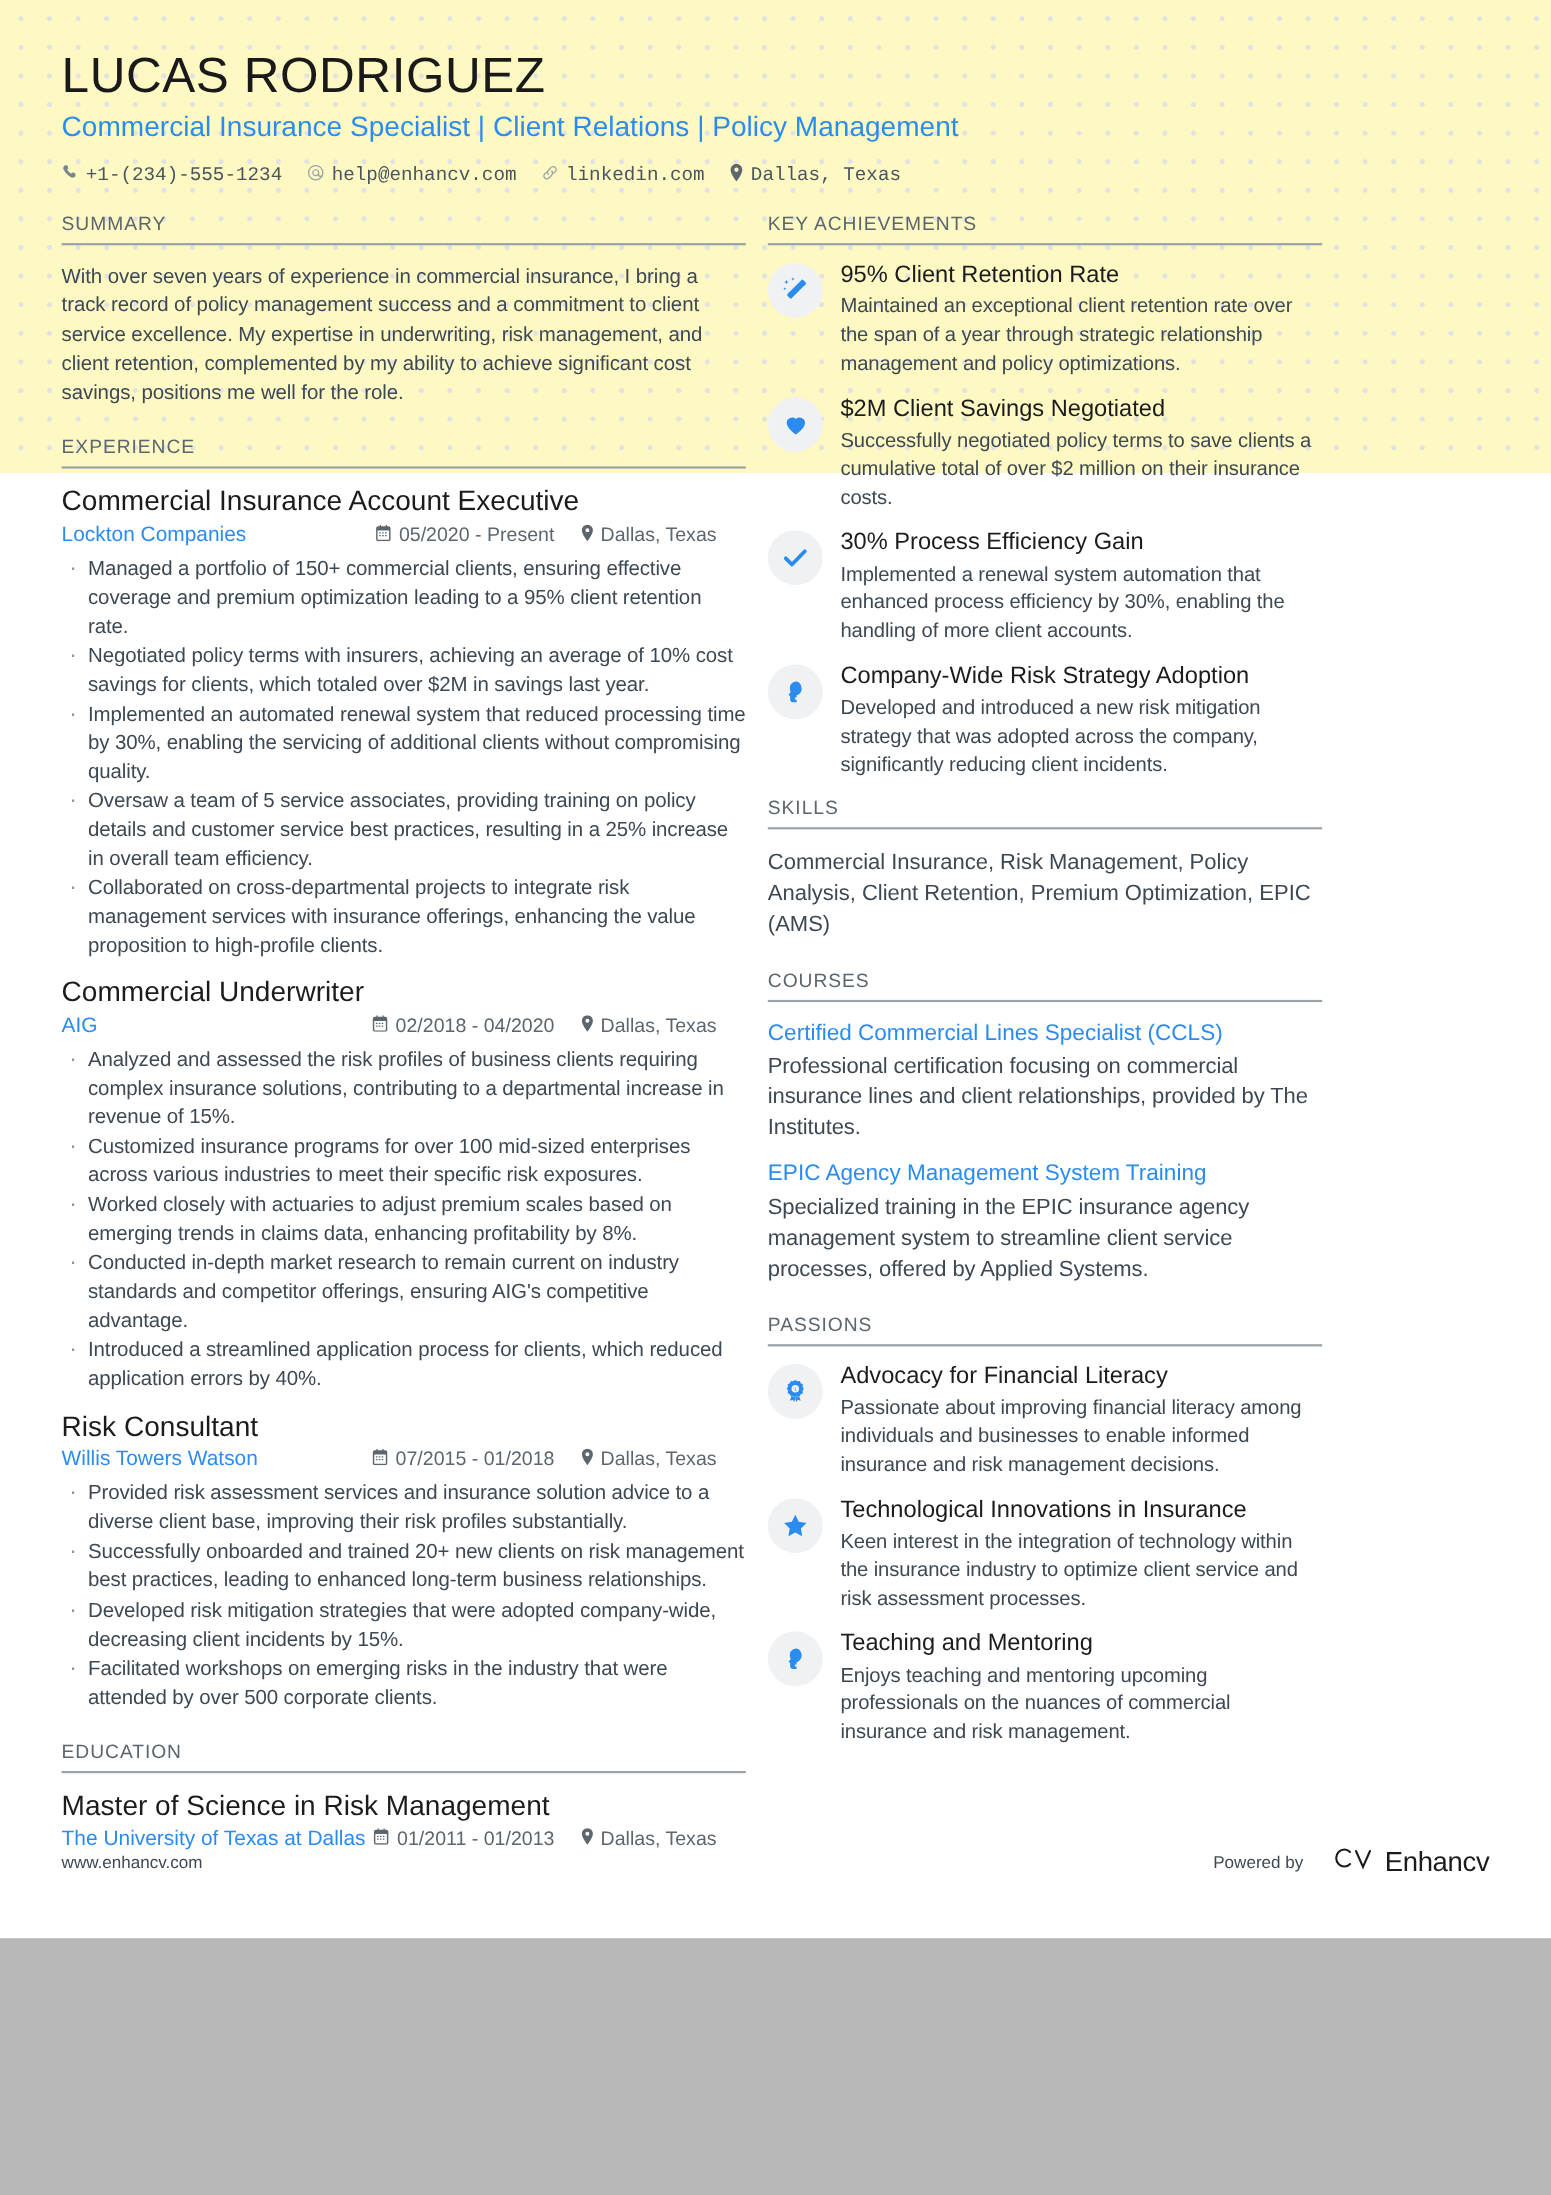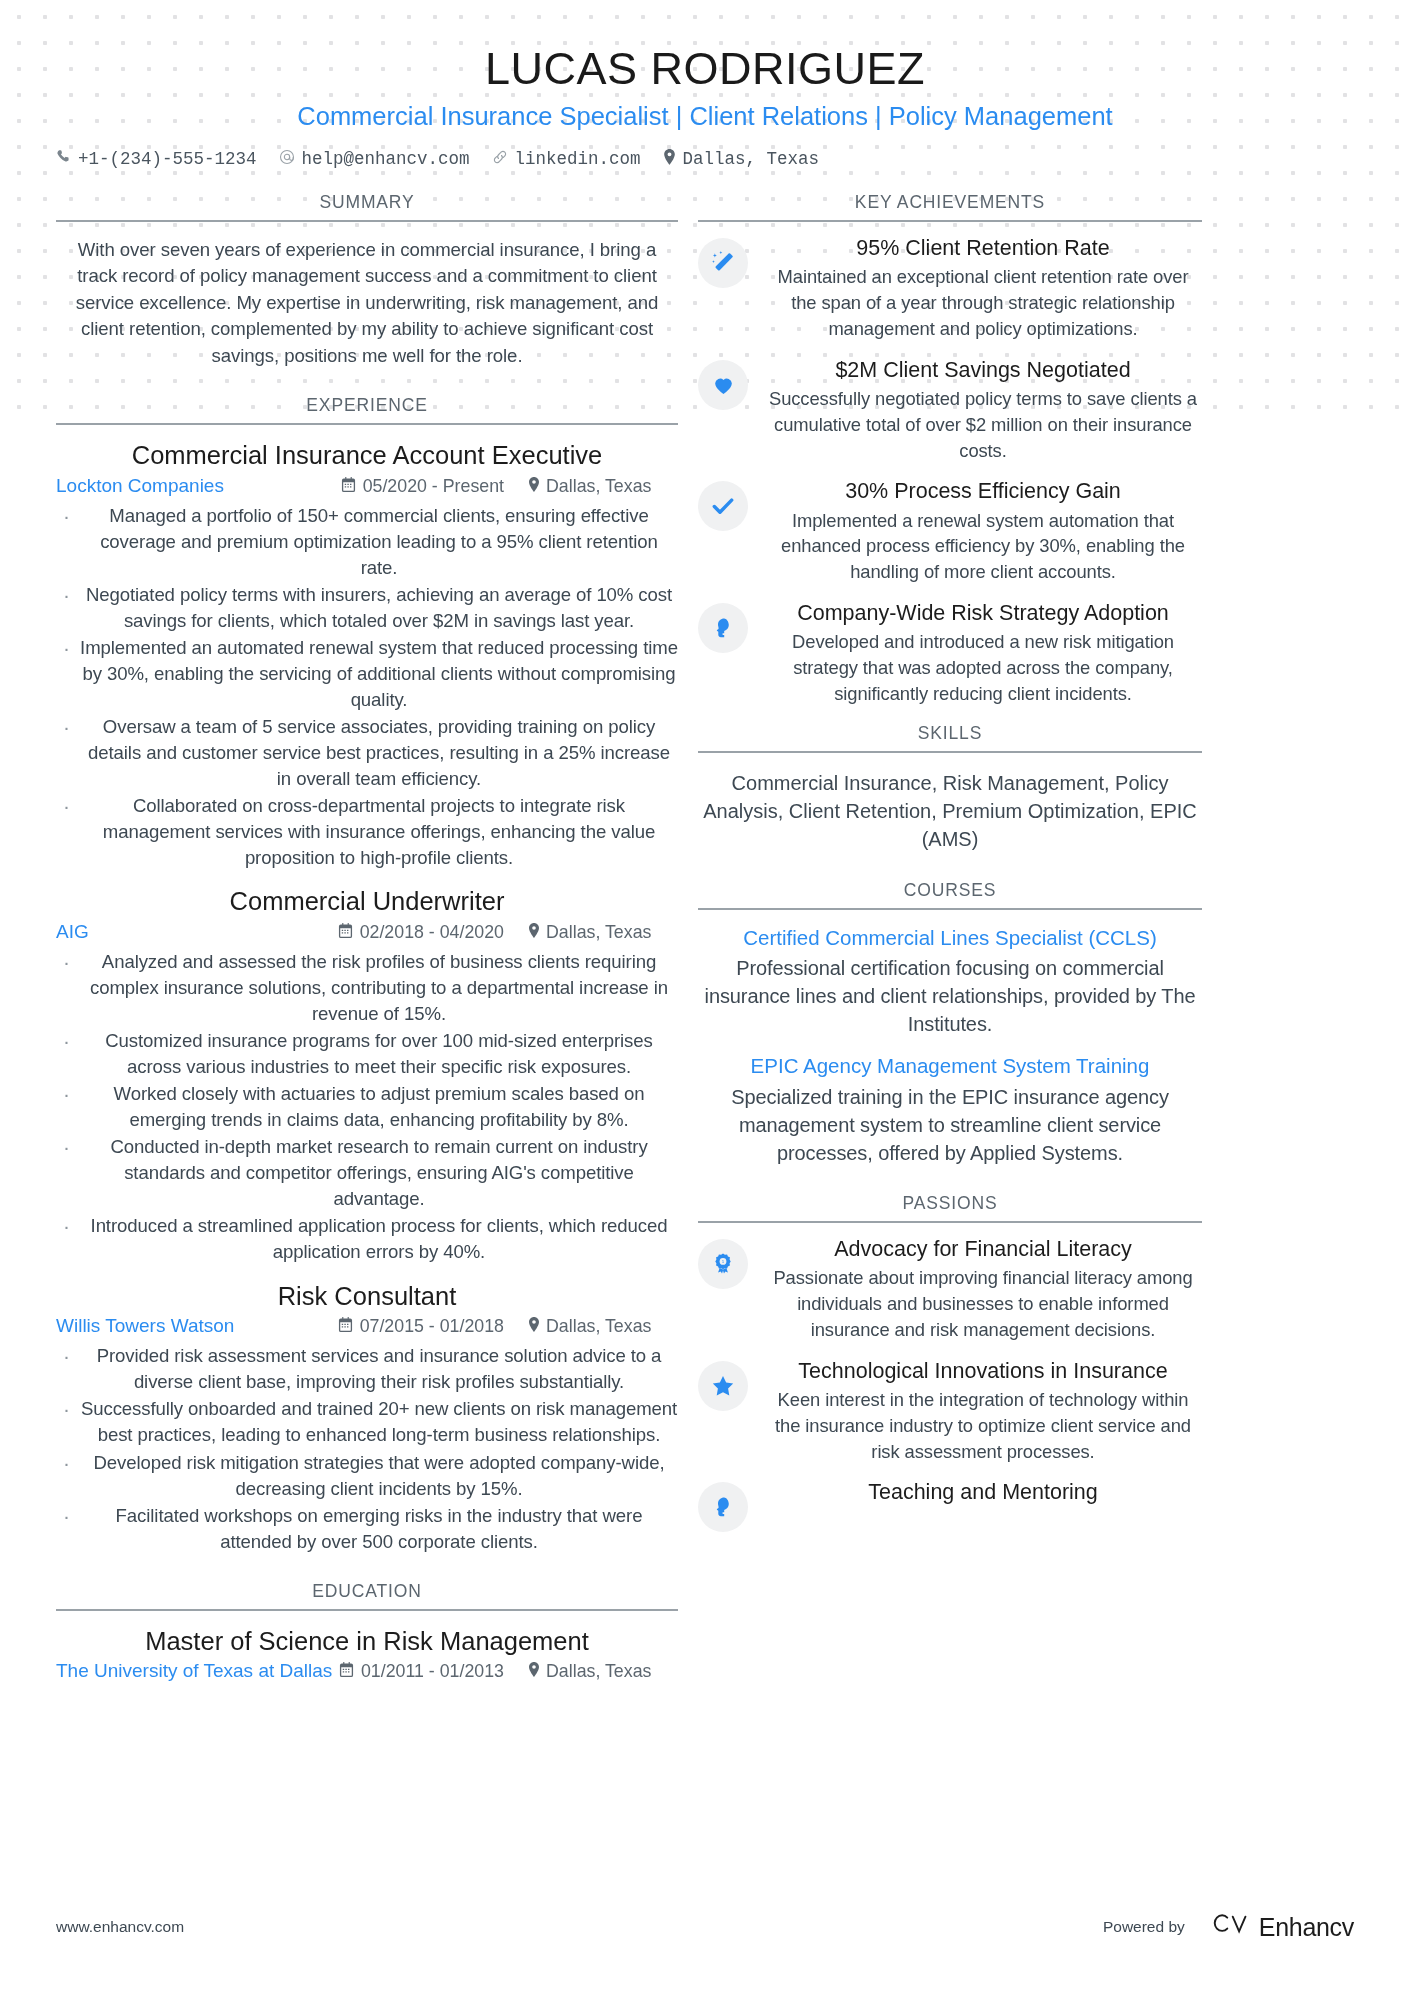--- a/index.html
+++ b/index.html
@@ -10,24 +10,23 @@
     background: #b8b8b8;
     font-family: "Liberation Sans", sans-serif;
     display: flex;
     justify-content: center;
     align-items: flex-start;
   }
 
   .page {
     position: relative;
     width: 1410px;
-    height: 1995px;
-    background: #ffffff;
+    height: 1762px;
+    background: #fef9c3;
     overflow: hidden;
-    text-align: center;
   }
 
   
   .dots {
     position: absolute;
     inset: 0;
     background-image: radial-gradient(#e2e2e4 2.1px, transparent 2.2px);
     background-size: 26px 26px;
     background-position: 6px 4px;
     pointer-events: none;
@@ -524,20 +523,21 @@
             </div>
 
             <div class="ach-item">
               <div class="ach-icon">
                 <svg width="24" height="24" viewBox="0 0 24 24" fill="#2b8cf0">
                   <path d="M13.2 2.6c-3.4 0-6.2 2.6-6.2 5.9 0 1.7.6 2.6.6 3.7 0 .8-.6 1.2-1.3 1.6-.5.3-.6.9-.1 1.2l1.1.7v3.1c0 1.4 1.1 2.5 2.5 2.5h3.4v-2.4h-1.6v-1.7h1.6v-2.1c2.7-.8 4.6-3.2 4.6-6 0-3.6-2.6-6.5-4.6-6.5z"></path>
                 </svg>
               </div>
               <div class="ach-body">
                 <div class="ach-title">Teaching and Mentoring</div>
+                <div class="ach-desc">Enjoys teaching and mentoring upcoming professionals on the nuances of commercial insurance and risk management.</div>
               </div>
             </div>
           </div>
         </div>
 
       </div>
     </div>
   </div>
 
   <div class="footer">

